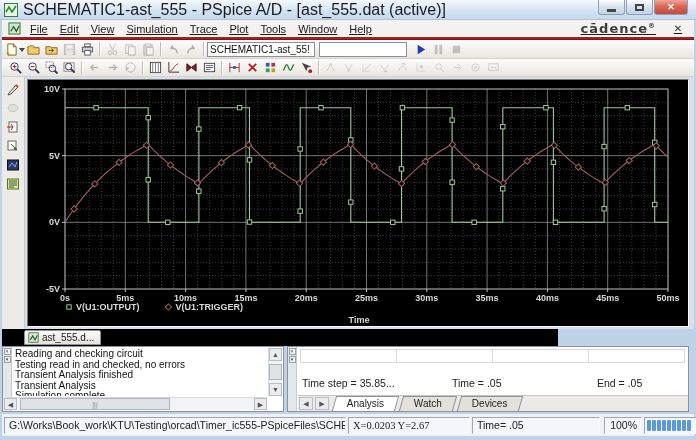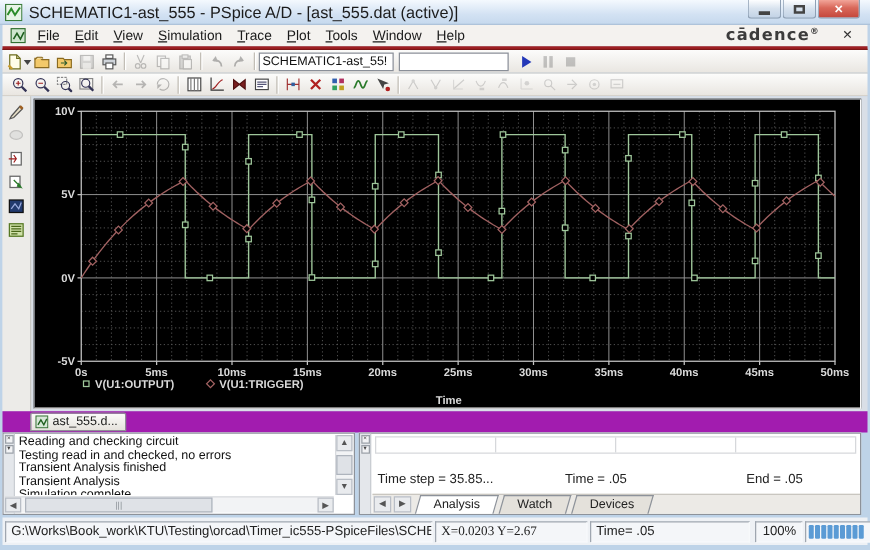--- a/index.html
+++ b/index.html
@@ -4,32 +4,32 @@
 <style>
   * { box-sizing: border-box; margin: 0; padding: 0; }
   html,body { width:696px; height:440px; font-family:"Liberation Sans", sans-serif; }
   #app { position:relative; width:696px; height:440px; background:#bed3e8; overflow:hidden;
          font-family:"Liberation Sans", sans-serif; }
 
   
   #titlebar { position:absolute; left:0; top:0; width:696px; height:20px;
     background:linear-gradient(#f4f9fe,#d3e2f3 60%,#c6d9ee); border-bottom:1px solid #aec3da;
     display:flex; align-items:center; padding-left:4px; }
-  #titlebar .ttl { font-size:13px; color:#1c1c1c; margin-left:5px; white-space:nowrap; }
+  #titlebar .ttl { font-size:16px; color:#1c1c1c; margin-left:5px; white-space:nowrap; }
   #winbtns { position:absolute; right:8px; top:0; display:flex; }
   .winbtn { width:27px; height:15px; border:1px solid #8fa0b4; border-top:none;
     border-radius:0 0 3px 3px; background:linear-gradient(#fdfeff,#d7e2ee 50%,#c3d3e6);
     display:flex; align-items:center; justify-content:center; font-size:9px; color:#333; margin-left:1px; }
   .winbtn.close { width:34px; background:linear-gradient(#f2a599,#d9685a 45%,#c4473c); color:#fff; font-weight:bold; }
   .winbtn .minglyph { width:9px; height:3px; background:#444; margin-top:6px; }
   .winbtn .maxglyph { width:9px; height:7px; border:2px solid #444; }
 
   
   #menubar { position:absolute; left:2px; top:20px; width:692px; height:17px; background:#f4f2ef;
-    display:flex; align-items:center; font-size:11px; color:#1a1a1a; padding-left:3px; }
+    display:flex; align-items:center; font-size:11px; color:#1a1a1a; padding-left:3px;text-decoration:underline; }
   .menu-item { padding:1px 6px; cursor:default; }
   .menu-item u { text-decoration:underline; }
   #menu-appicon { width:13px; height:13px; margin:0 3px; }
   #brand { margin-left:auto; font-size:13px; font-weight:bold; letter-spacing:1px; color:#3c3c3c;
     font-family:"DejaVu Sans", sans-serif; }
   #brand sup { font-size:7px; }
   #doc-close { width:16px; height:13px; margin:0 8px 0 14px; text-align:center; font-size:10px;
     line-height:13px; color:#333; }
   #redline { position:absolute; left:2px; top:37px; width:692px; height:3px; background:#a02023;
     border-bottom:1px solid #7c1516; }
@@ -56,21 +56,21 @@
     border-right:1px solid #c8c8c4; display:flex; flex-direction:column; align-items:center; padding-top:3px; }
   .ls-btn { width:18px; height:17px; margin-bottom:2px; display:flex; align-items:center; justify-content:center;
     border:1px solid transparent; }
   .ls-btn svg { width:14px; height:14px; }
   .ls-btn.disabled { opacity:.35; filter:grayscale(1); }
   #plotwin { position:absolute; left:25px; top:2px; width:662px; height:248px; background:#000;
     border:1px solid #76787c; border-right-color:#fafafa; border-bottom-color:#fafafa; }
   #plot-svg { position:absolute; left:1px; top:1px; }
 
   
-  #tabstrip { position:absolute; left:2px; top:329px; width:692px; height:17px; background:#a21caf; }
+  #tabstrip { position:absolute; left:2px; top:329px; width:556px; height:17px; background:#000000; }
   #doc-tab { position:absolute; left:22px; top:1px; height:15px; background:linear-gradient(#fbfbf9,#e6e3dd);
     border:1px solid #8f9096; border-radius:2px 2px 0 0; display:flex; align-items:center; padding:0 6px 0 3px;
     font-size:10px; color:#1a1a1a; }
   #doc-tab svg { width:11px; height:11px; margin-right:3px; }
 
   
   .panel { position:absolute; top:346px; height:66px; background:#fff; border:1px solid #8d929a; }
   #panel-log { left:2px; width:282px; }
   #panel-sim { left:287px; width:402px; }
   .grip { position:absolute; left:0; top:0; width:9px; height:100%; background:#e4e7eb; border-right:1px solid #c9cdd2; }

